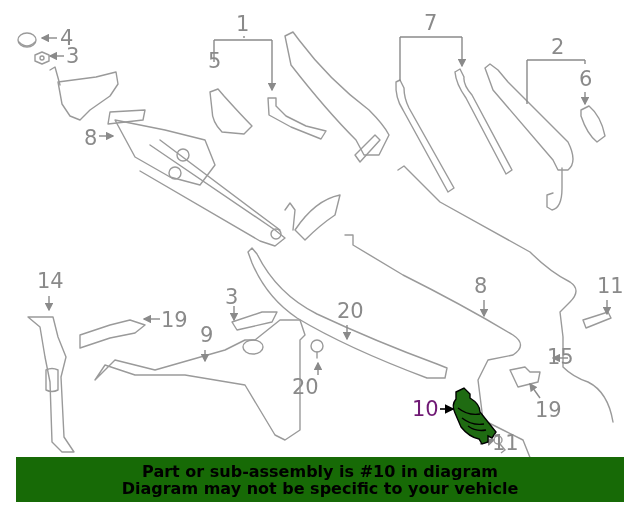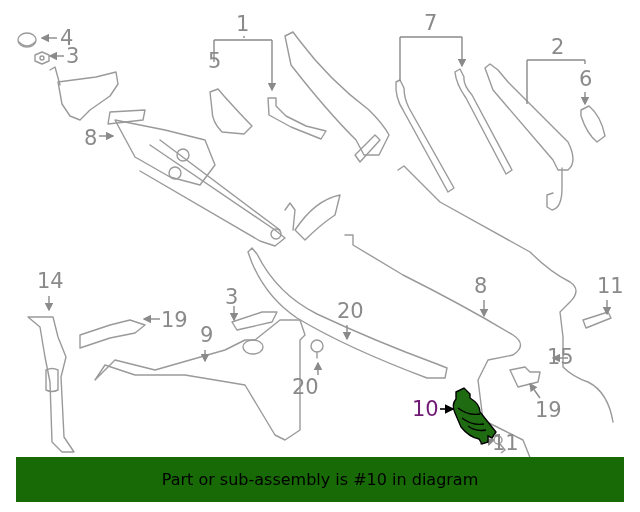--- a/index.html
+++ b/index.html
@@ -4,21 +4,21 @@
 <style>
   html, body { margin: 0; padding: 0; background: #ffffff; }
   body { width: 640px; height: 512px; position: relative; overflow: hidden; font-family: "DejaVu Sans", sans-serif; }
   #diagram { position: absolute; left: 0; top: 0; width: 640px; height: 512px; }
   .callout { position: absolute; font-family: "DejaVu Sans", sans-serif; font-size: 21px; line-height: 1; color: #8a8a8a; white-space: nowrap; }
   .callout.highlight { color: #701a75; }
   #banner {
     position: absolute; left: 16px; top: 457px; width: 608px; height: 45px;
     background: #176a06; color: #000000; text-align: center;
     font-family: "DejaVu Sans", sans-serif; font-size: 16px; line-height: 17px;
-    display: flex; flex-direction: column; justify-content: center;
+    display: flex; flex-direction: column; justify-content: center; font-weight: bold;
   }
 </style>
 </head>
 <body>
 
 <svg id="diagram" viewBox="0 0 640 512" xmlns="http://www.w3.org/2000/svg">
   <defs>
     <marker id="arr" markerWidth="6" markerHeight="6" refX="5" refY="3" orient="auto">
       <path d="M0,0 L6,3 L0,6 z" fill="#8a8a8a"></path>
     </marker>
@@ -171,13 +171,14 @@
 <span class="callout" style="left:22px;top:271px;margin-left:15px;">14</span>
 <span class="callout" style="left:547px;top:347px;">15</span>
 <span class="callout" style="left:474px;top:276px;">8</span>
 <span class="callout" style="left:597px;top:276px;">11</span>
 <span class="callout" style="left:535px;top:400px;">19</span>
 <span class="callout" style="left:337px;top:301px;">20</span>
 <span class="callout" style="left:292px;top:377px;">20</span>
 
 <div id="banner">
   <div>Part or sub-assembly is #10 in diagram</div>
+  <div>Diagram may not be specific to your vehicle</div>
 </div>
 
 </body></html>

